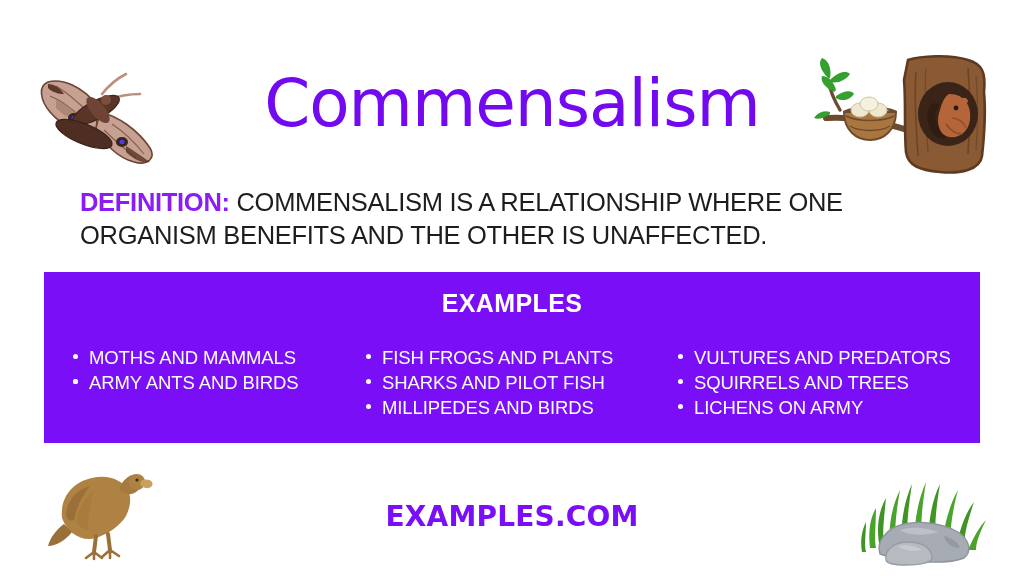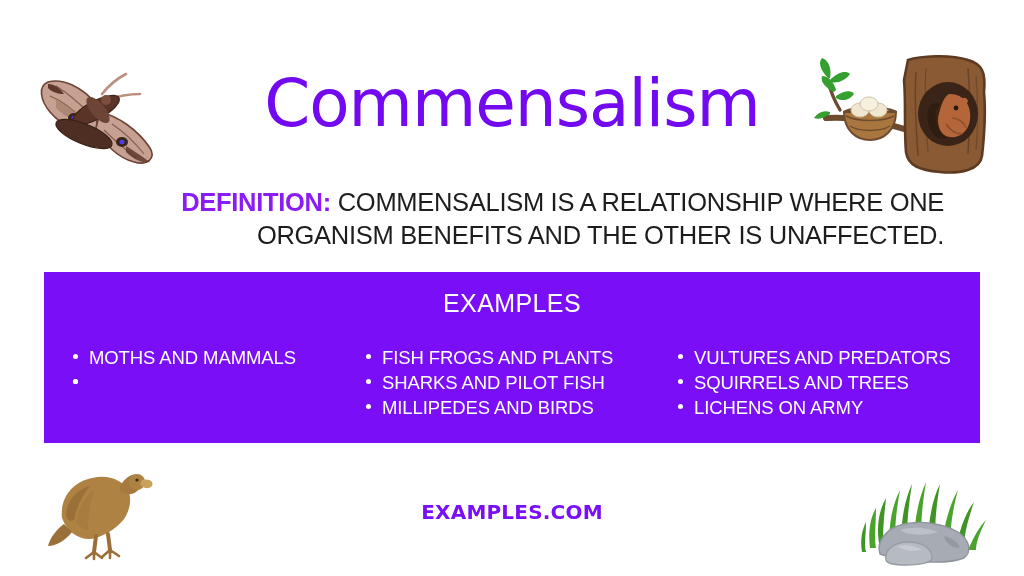--- a/index.html
+++ b/index.html
@@ -35,21 +35,21 @@
     line-height: 84px;
     font-family: "DejaVu Sans", sans-serif;
   }
 
   
   .definition {
     position: absolute;
     left: 80px;
     top: 186px;
     width: 864px;
-    text-align: right;
+    text-align: left;
     font-size: 25.5px;
     line-height: 33px;
     color: #1d1d1d;
     font-family: "Liberation Sans", sans-serif;
     letter-spacing: -0.3px;
   }
   .definition .def-label {
     color: #8b1cf5;
     font-weight: bold;
   }
@@ -64,21 +64,21 @@
     background: #7a0ff7;
   }
   .examples-heading {
     position: absolute;
     left: 0;
     top: 17px;
     width: 936px;
     text-align: center;
     color: #ffffff;
     font-size: 25px;
-    font-weight: normal;
+    font-weight: bold;
     letter-spacing: 0.4px;
   }
   .columns {
     position: absolute;
     left: 0;
     top: 73px;
     width: 936px;
     display: flex;
     flex-direction: row;
   }
@@ -113,21 +113,21 @@
   }
 
   
   .footer-brand {
     position: absolute;
     left: 0;
     top: 500px;
     width: 1024px;
     text-align: center;
     color: #7a0ff7;
-    font-size: 20px;
+    font-size: 28px;
     font-weight: bold;
     letter-spacing: 0.2px;
     font-family: "DejaVu Sans", sans-serif;
   }
 
   
   .art {
     position: absolute;
   }
   .art-moth     { left: 26px;  top: 50px;  width: 132px; height: 122px; }
@@ -234,20 +234,21 @@
         <ul>
           <li>
             <span class="bullet"></span>
             <span>MOTHS AND MAMMALS</span>
           </li>
           <li>
             <span class="bullet"></span>
           </li>
           <li>
             <span class="bullet"></span>
+            <span>ARMY ANTS AND BIRDS</span>
           </li>
         </ul>
       </div>
 
       <div class="col col-2">
         <ul>
           <li>
             <span class="bullet"></span>
             <span>FISH FROGS AND PLANTS</span>
           </li>

